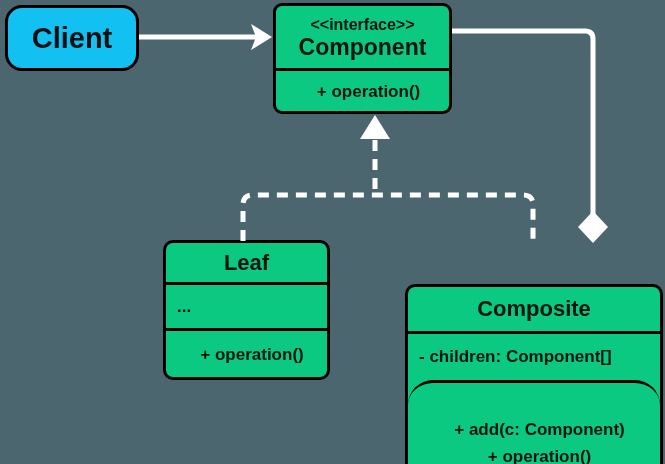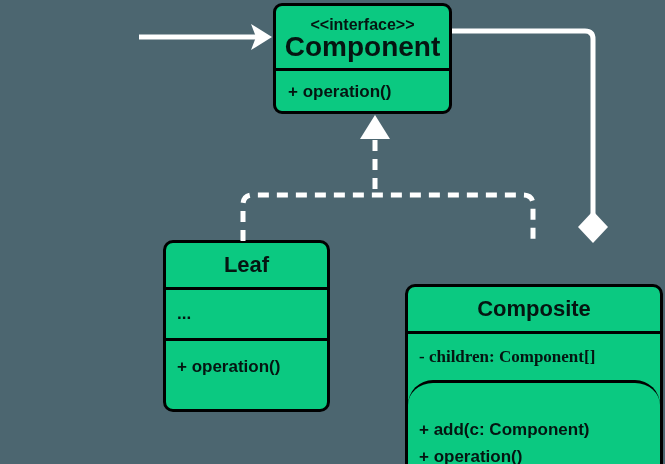--- a/index.html
+++ b/index.html
@@ -37,68 +37,71 @@
     background: #12c1f1;
     border-radius: 17px;
     display: flex; align-items: center; justify-content: center;
   }
   .client .title {
     font-size: 29px; font-weight: 700; color: #0a0f12;
   }
 
   
   .clsbox { border-radius: 10px; display: flex; flex-direction: column; }
-  .compartment { width: 100%; }
+  .compartment { width: 100%; align-items: center; }
   .compartment + .compartment { border-top: 3px solid #000000; }
 
   .hdr {
     display: flex; flex-direction: column;
-    align-items: center; justify-content: center;
+    justify-content: center;
   }
   .stereotype { font-size: 16px; font-weight: 700; line-height: 19px; }
-  .cls-title  { font-size: 28px; font-weight: 700; line-height: 26px; }
+  .cls-title  { font-size: 23px; font-weight: 700; line-height: 26px; }
   .cls-title-lg { font-size: 22px; font-weight: 700; }
 
   .members {
     display: flex; flex-direction: column; justify-content: center;
     padding-left: 11px;
   }
   .member { font-size: 17px; font-weight: 700; line-height: 27px; white-space: nowrap; }
 
   
   .component { left: 273px; top: 3px; width: 179px; height: 111px; border-radius: 9px; }
   .component .hdr { height: 64px; gap: 0px; }
   .component .members { height: 44px; padding-left: 12px; }
 
   
-  .leaf { left: 163px; top: 240px; width: 167px; height: 172px; }
+  .leaf { left: 163px; top: 240px; width: 167px; height: 140px; }
   .leaf .hdr { height: 44px; }
   .leaf .attrs { height: 51px; }
   .leaf .methods { height: 54px; }
 
   
   .composite { left: 405px; top: 240px; width: 258px; height: 222px; margin-top: 44px; }
   .composite .hdr { height: 45px; }
-  .composite .attrs { height: 49px; font-family: Liberation Serif, serif; }
+  .composite .attrs { height: 49px; }
   .composite .methods { height: 125px; border-radius: 25px; }
 
   .attrs {
     display: flex; align-items: center; padding-left: 11px;
   }
   .attr { font-size: 17px; font-weight: 700; white-space: nowrap; }
 
   .conn-solid { stroke: #ffffff; stroke-width: 5; fill: none; }
   .conn-dashed { stroke: #ffffff; stroke-width: 5; fill: none; stroke-dasharray: 11 8; }
   .conn-fill { fill: #ffffff; stroke: none; }
 </style>
 </head>
 <body>
 
 <div class="canvas">
 
+  <div class="node client">
+    <span class="title">Client</span>
+  </div>
 
   <div class="node clsbox component">
     <div class="compartment hdr">
       <span class="stereotype">&lt;&lt;interface&gt;&gt;</span>
       <span class="cls-title">Component</span>
     </div>
     <div class="compartment members">
       <span class="member">+ operation()</span>
     </div>
   </div>

